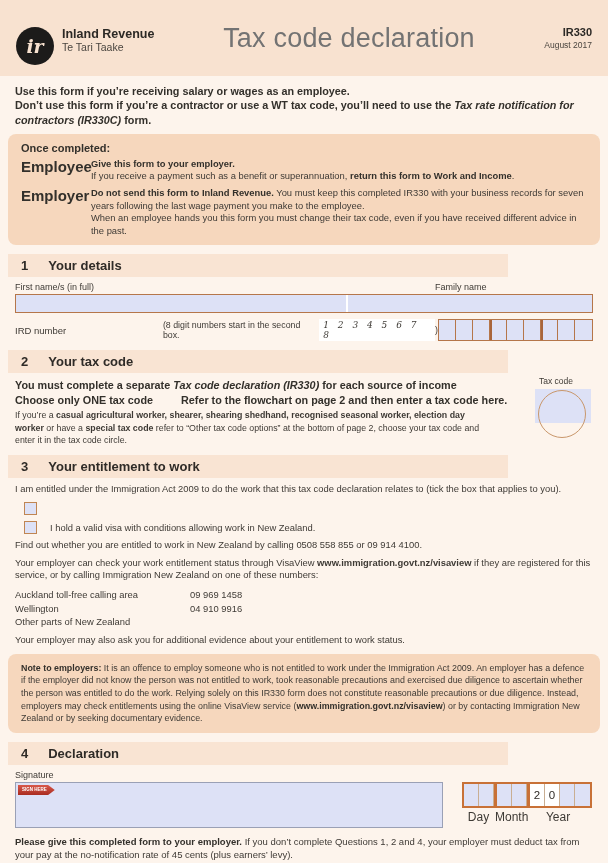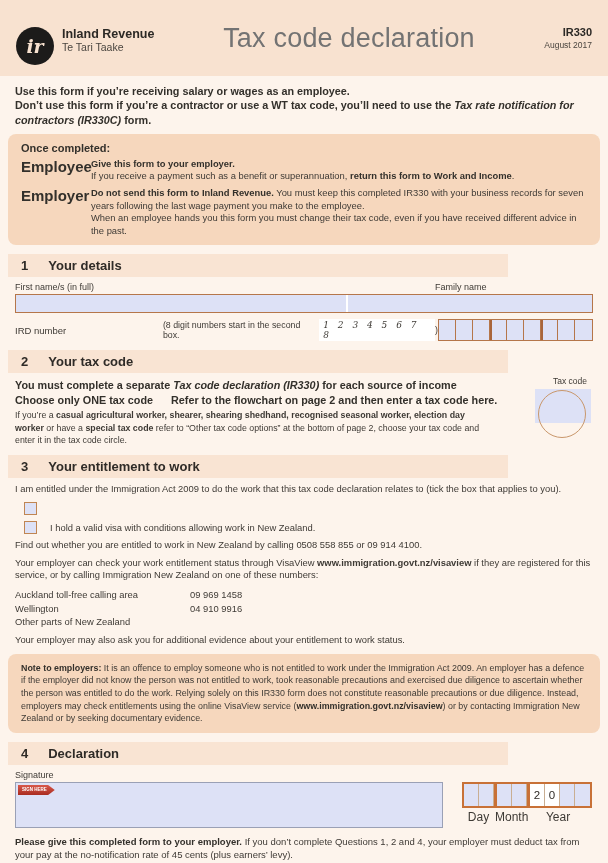--- a/index.html
+++ b/index.html
@@ -52,23 +52,23 @@
   .ird-digits { font-family:"DejaVu Serif", serif; font-style:italic; font-size:9px; background:#fff;
                 padding:1px 4px; margin-left:4px; letter-spacing:3px; }
   .ird-boxes { display:flex; margin-left:auto; border:1px solid #b5764a; height:22px; }
   .ird-cell { width:17px; background:#dde1f6; border-right:1px solid #b5764a; }
   .ird-cell:last-child { border-right:none; }
   .ird-cell.grp { border-left:2px solid #a8653c; }
 
   
   .sec2 { position:relative; padding-right:84px; }
   .s2-line1, .s2-line2 { font-size:10.8px; font-weight:bold; color:#33302b; line-height:1.35; }
-  .s2-line2 .b2 { margin-left:18px; }
+  .s2-line2 .b2 { margin-left:28px; }
   .s2-small { font-size:8.8px; line-height:1.4; margin-top:2px; max-width:470px; }
-  .taxcode-label { position:absolute; top:-2px; right:6px; font-size:8.5px; }
+  .taxcode-label { position:absolute; top:-2px; right:20px; font-size:8.5px; }
   .tax-circle-wrap { position:absolute; top:11px; right:2px; width:56px; height:52px; }
   .tax-rect { position:absolute; top:0; left:0; width:56px; height:34px; background:#dde1f6; }
   .tax-circle { position:absolute; top:1px; left:3px; width:48px; height:48px; border-radius:50%;
                 border:1.5px solid #c9976b; }
 
   
   .p { font-size:9.4px; line-height:1.35; margin-top:5px; }
   .cb-row { display:flex; align-items:center; margin-top:6px; }
   .cb { width:13px; height:13px; background:#dde1f6; border:1px solid #c08552; margin:0 13px 0 9px; }
   .cb-text { font-size:9.4px; }

